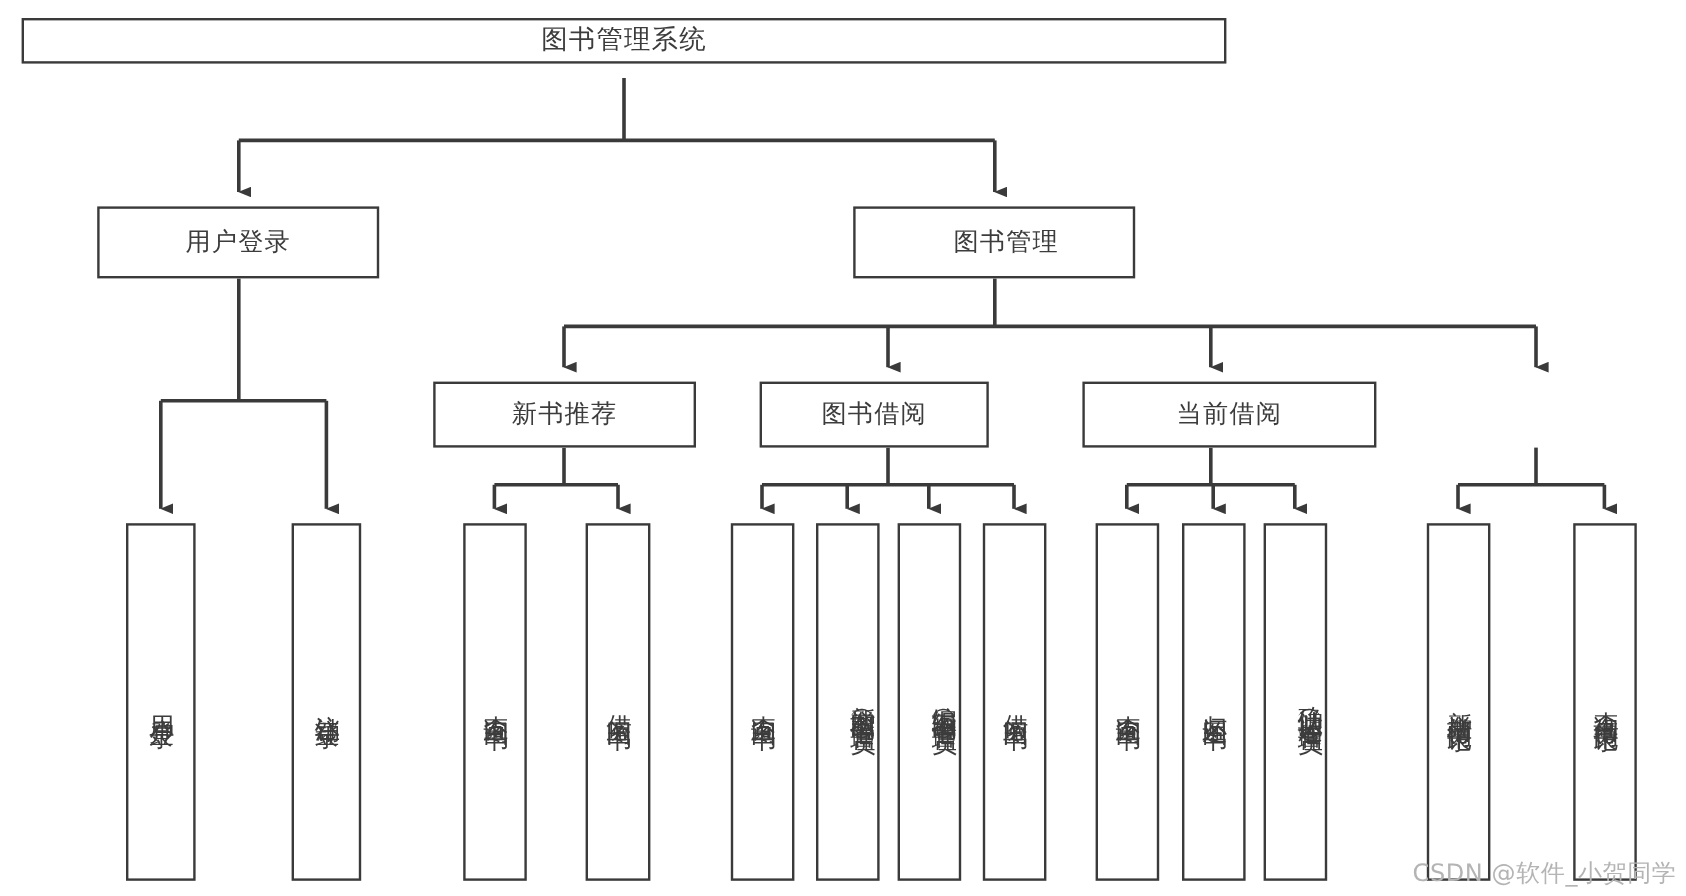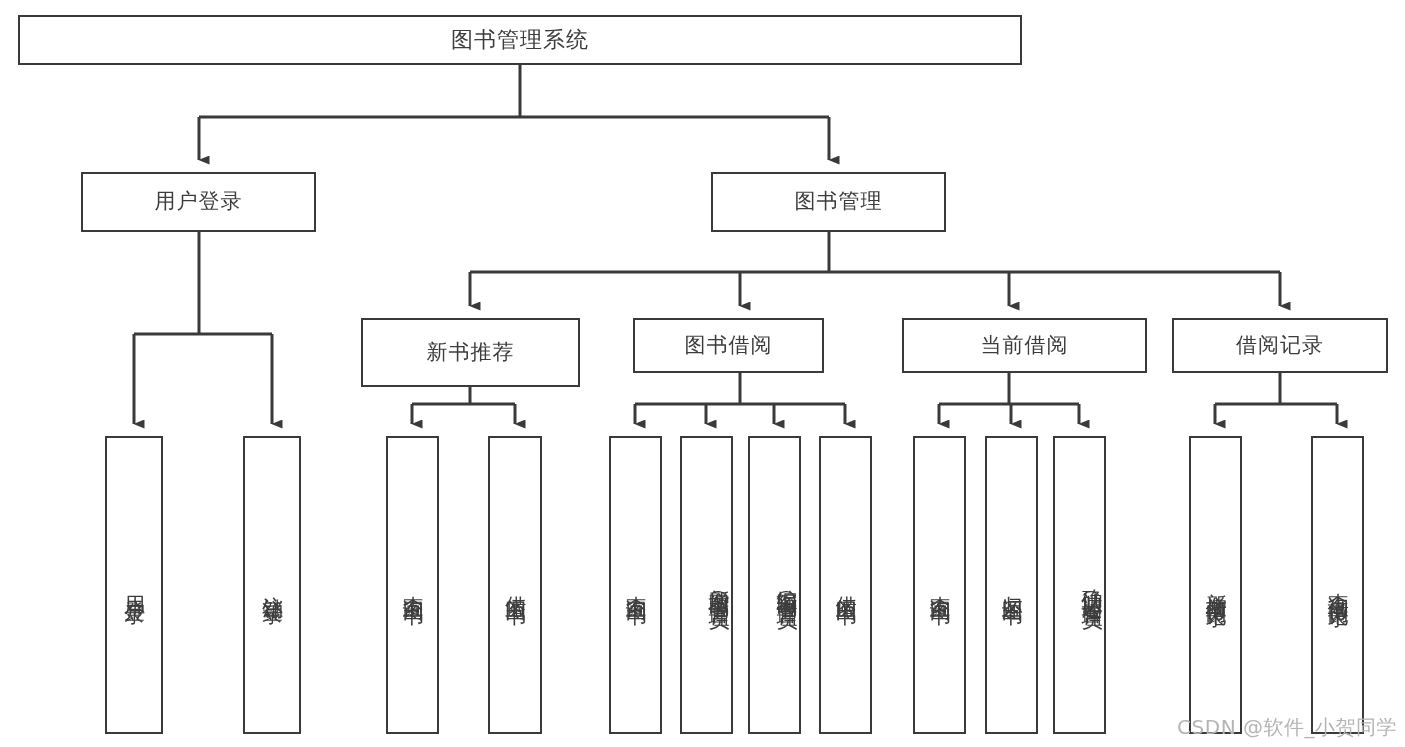--- a/index.html
+++ b/index.html
@@ -116,42 +116,39 @@
       <path d="M1011,404 L1011,424" marker-end="url(#arrow)"></path>
       <path d="M1079,404 L1079,424" marker-end="url(#arrow)"></path>
 
       <path d="M1280,373 L1280,404"></path>
       <path d="M1215,404 L1337,404"></path>
       <path d="M1215,404 L1215,424" marker-end="url(#arrow)"></path>
       <path d="M1337,404 L1337,424" marker-end="url(#arrow)"></path>
     </g>
   </svg>
 
-  <div class="node node-h" id="root-node" style="left: 18px; top: 15px; width: 1004px; height: 50px;">
+  <div class="node node-h" id="root-node" style="left: 18px; top: 15px; width: 1004px; height: 38px;">
     <span class="root-label">图书管理系统</span>
   </div>
 
   <div class="node node-h" id="l2-0" style="left: 81px; top: 172px; width: 235px; height: 60px;">
     <span>用户登录</span>
   </div>
   <div class="node node-h" id="l2-1" style="left: 711px; top: 172px; width: 235px; height: 60px; padding-left: 20px;">
     <span>图书管理</span>
   </div>
 
-  <div class="node node-h" id="l3-0" style="left: 361px; top: 318px; width: 219px; height: 69px;">
+  <div class="node node-h" id="l3-0" style="left: 361px; top: 318px; width: 219px; height: 55px;">
     <span>新书推荐</span>
   </div>
   <div class="node node-h" id="l3-1" style="left: 633px; top: 318px; width: 191px; height: 55px;">
     <span>图书借阅</span>
   </div>
   <div class="node node-h" id="l3-2" style="left: 902px; top: 318px; width: 245px; height: 55px;">
     <span>当前借阅</span>
-  </div>
-  <div class="node node-h" id="l3-3" style="left: 1172px; top: 318px; width: 216px; height: 55px;">
-    <span>借阅记录</span>
   </div>
 
   <div class="node node-v" id="leaf-0" style="left: 105px; top: 436px; width: 58px; height: 298px;">
     <span>用户登录</span>
   </div>
   <div class="node node-v" id="leaf-1" style="left: 243px; top: 436px; width: 58px; height: 298px;">
     <span>注销登录</span>
   </div>
   <div class="node node-v" id="leaf-2" style="left: 386px; top: 436px; width: 53px; height: 298px;">
     <span>查询图书</span>

